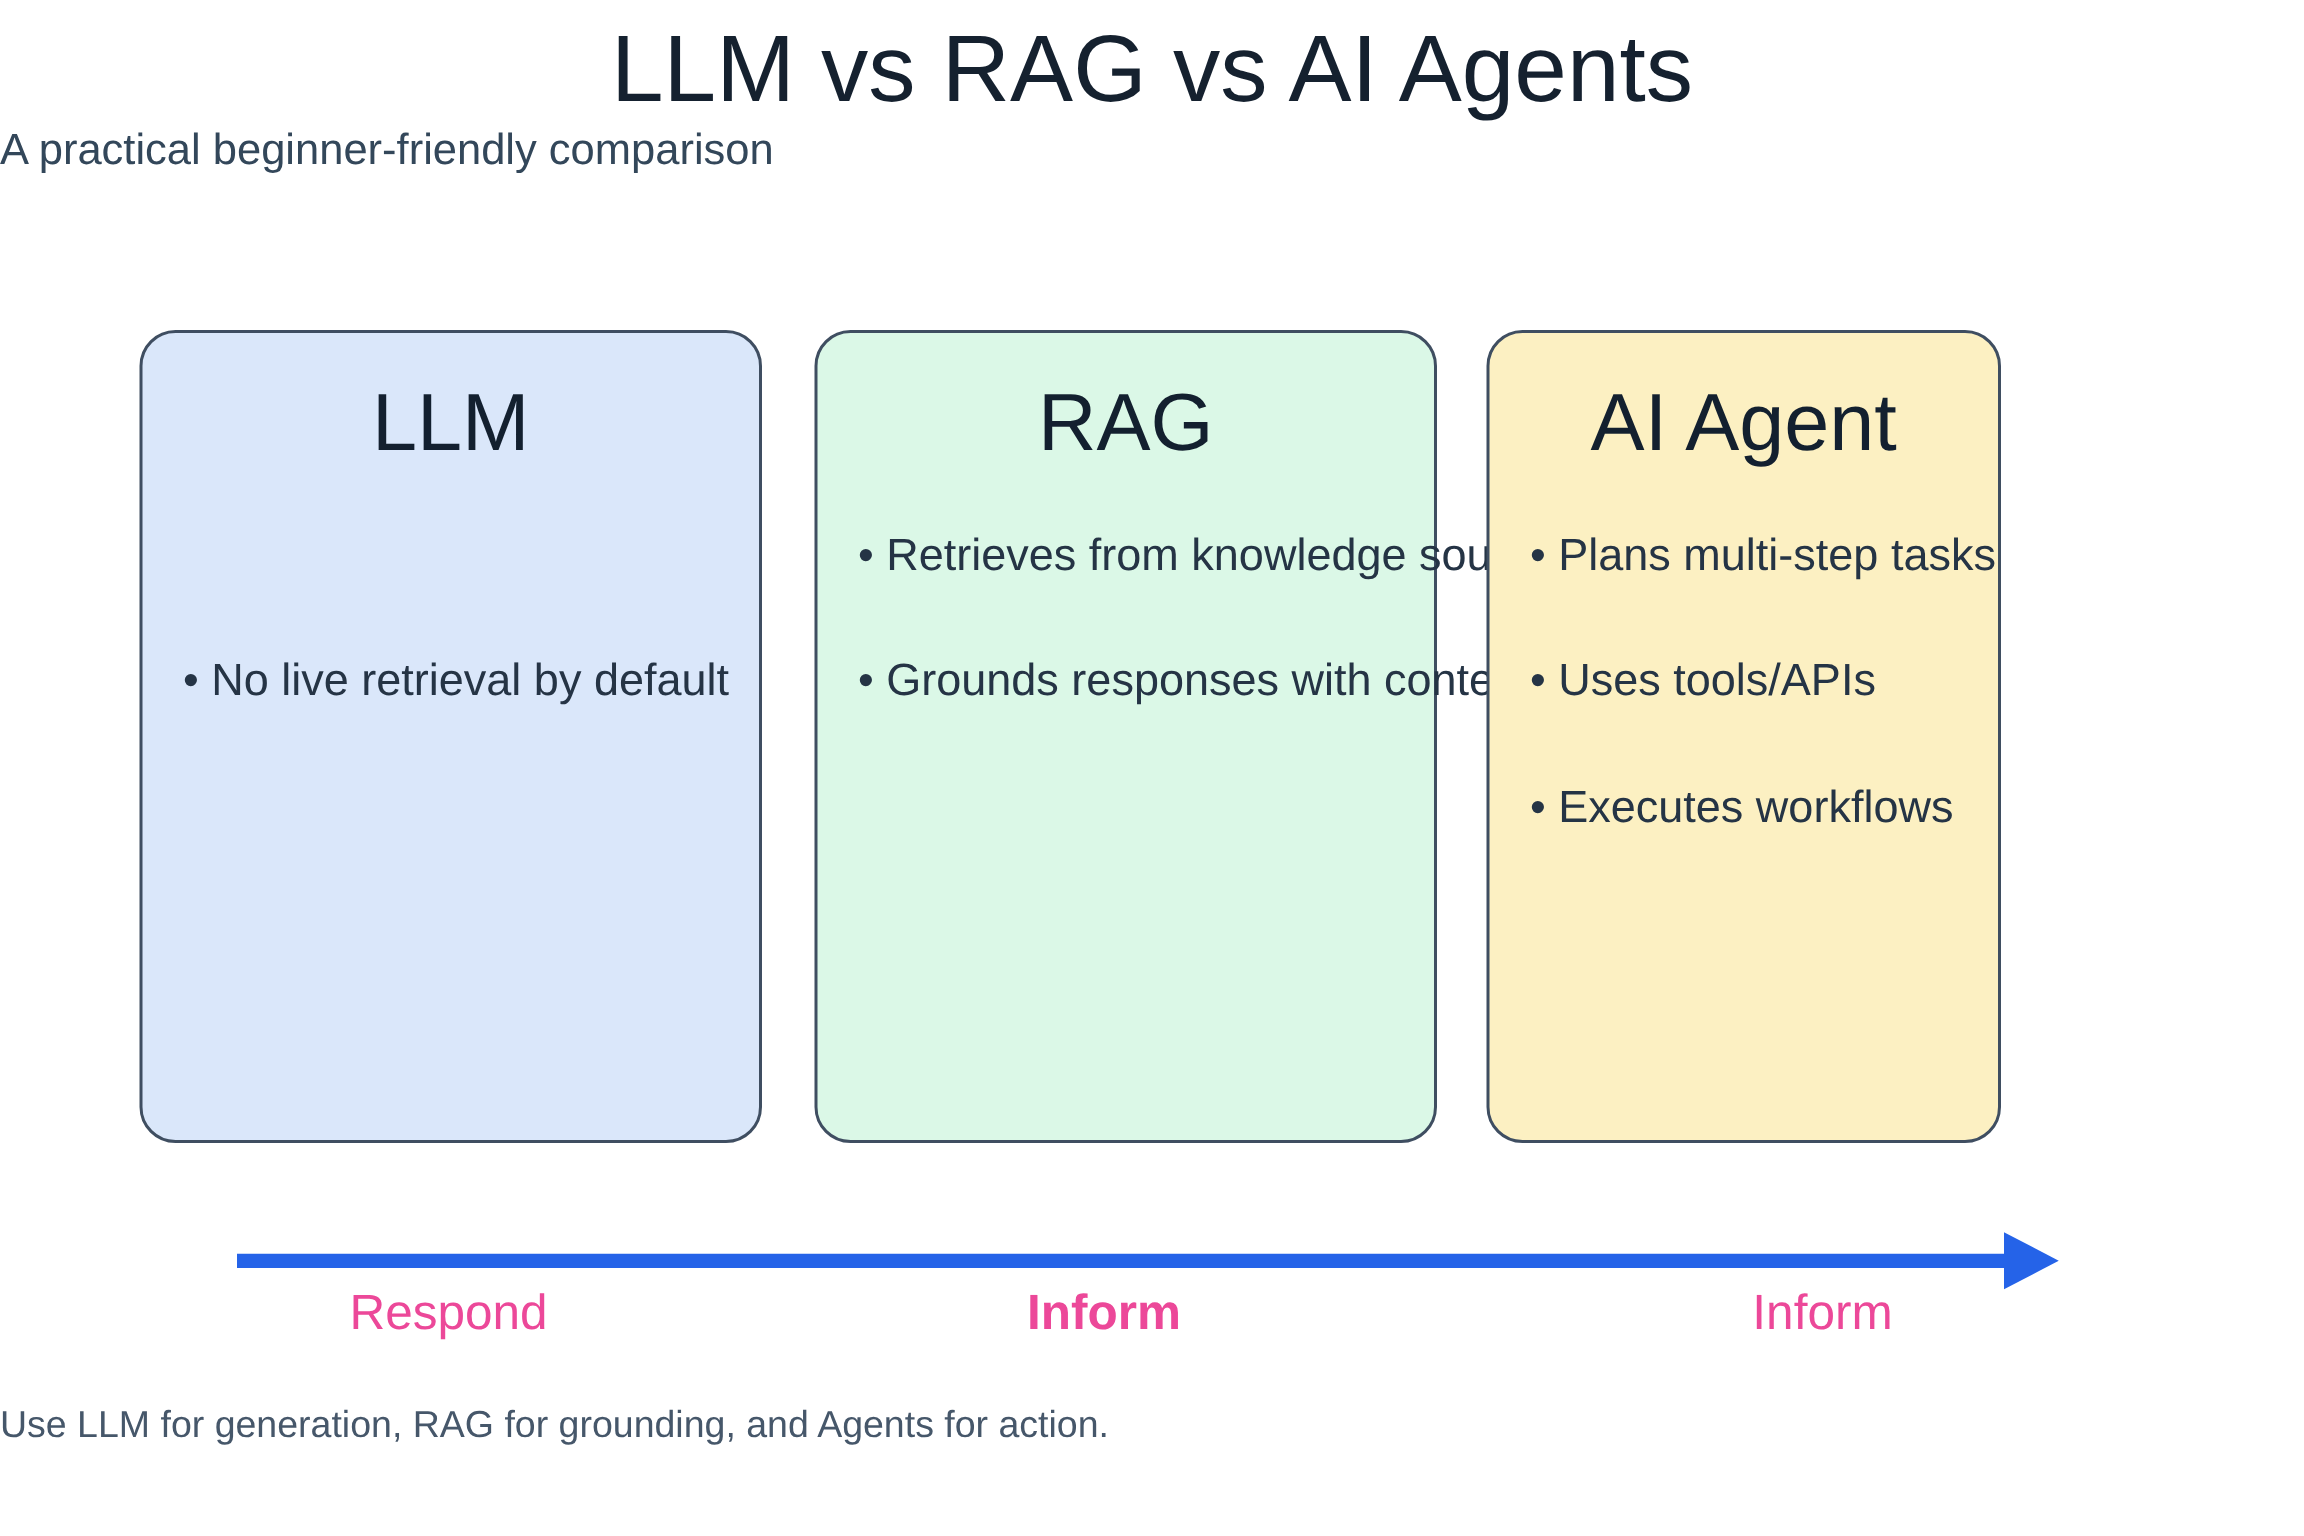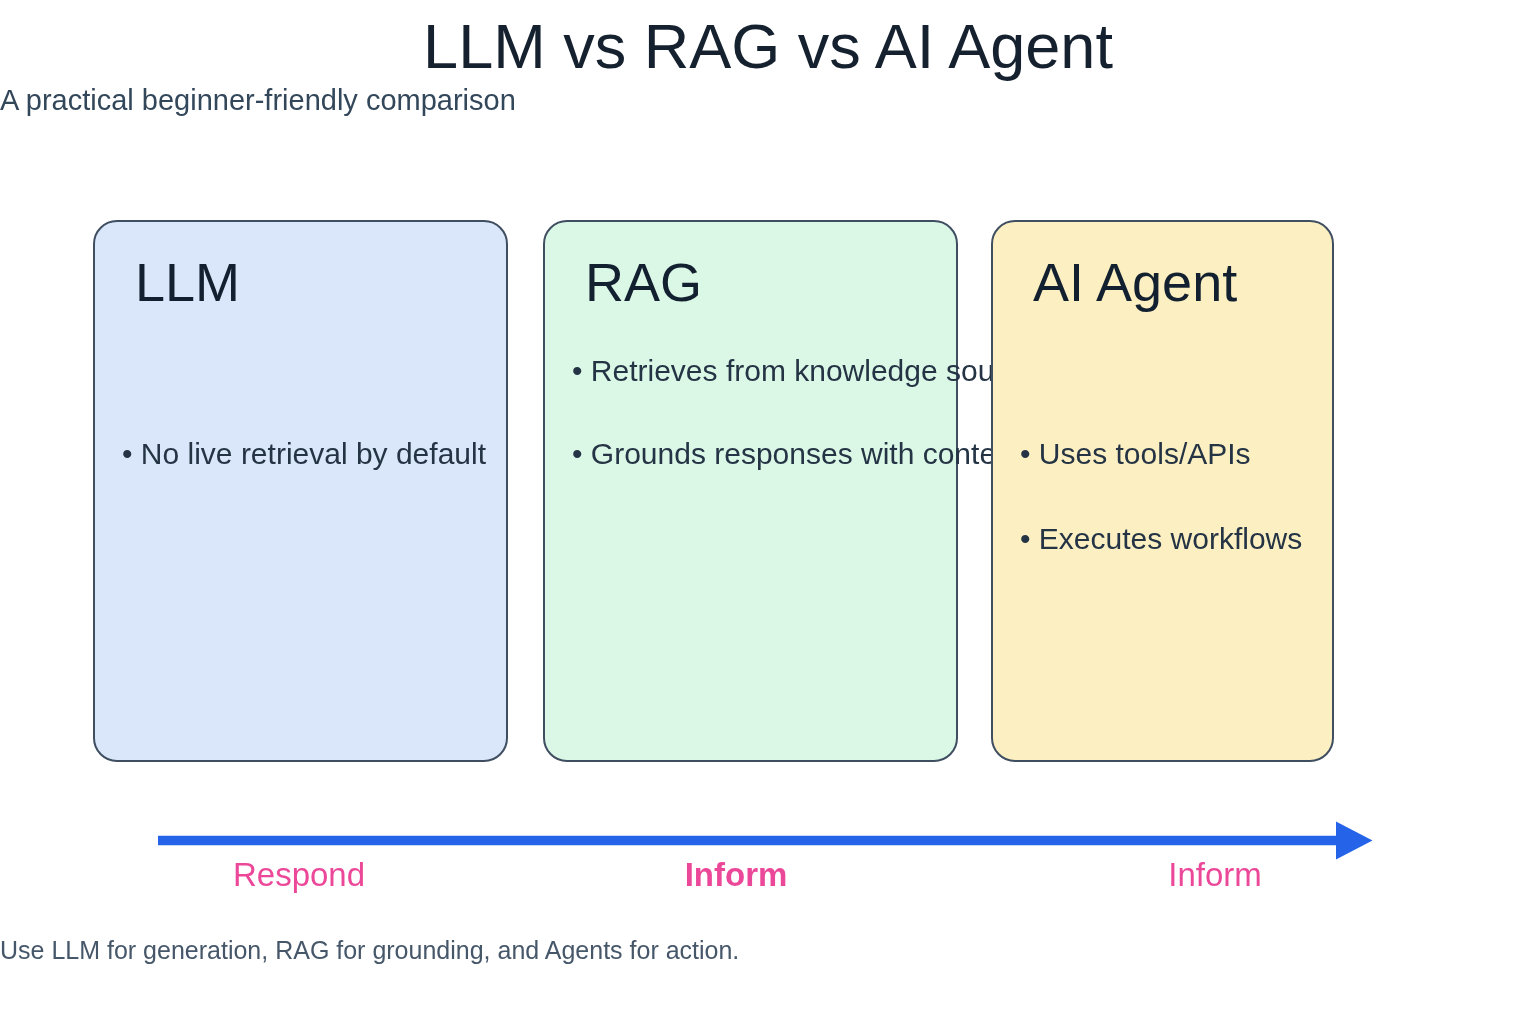--- a/index.html
+++ b/index.html
@@ -38,26 +38,25 @@
     border: 2.5px solid #3f4e61;
     border-radius: 24px;
     box-sizing: border-box;
   }
   .card-llm   { left: 93px;  z-index: 1; }
   .card-rag   { left: 543px; z-index: 2; }
   .card-agent { left: 991px; width: 343px; z-index: 3; }
   .card-title {
     position: absolute;
     top: 33px; left: 0; width: 100%;
-    text-align: left;
+    text-align: center;
     font-size: 54px;
     line-height: 1;
     color: #13202f;
     white-space: nowrap;
-    padding-left: 40px;
   }
   .bullet {
     position: absolute;
     left: 27px;
     font-size: 30px;
     line-height: 1;
     color: #253445;
     white-space: nowrap;
   }
   .bullet::before { content: "\2022\00a0"; }
@@ -92,36 +91,37 @@
     line-height: 1;
     color: #46576a;
     white-space: nowrap;
   }
 </style>
 </head>
 <body>
 
 <div class="canvas">
 
-  <div class="title">LLM vs RAG vs AI Agent</div>
+  <div class="title">LLM vs RAG vs AI Agents</div>
   <div class="subtitle">A practical beginner-friendly comparison</div>
 
   <div class="card card-llm" style="background: rgb(218, 231, 250);">
     <div class="card-title">LLM</div>
     <div class="bullet b2">No live retrieval by default</div>
   </div>
 
   <div class="card card-rag" style="background: rgb(219, 248, 231);">
     <div class="card-title">RAG</div>
     <div class="bullet b1">Retrieves from knowledge sources</div>
     <div class="bullet b2">Grounds responses with context</div>
   </div>
 
   <div class="card card-agent" style="background: rgb(252, 240, 194);">
     <div class="card-title">AI Agent</div>
+    <div class="bullet b1">Plans multi-step tasks</div>
     <div class="bullet b2">Uses tools/APIs</div>
     <div class="bullet b3">Executes workflows</div>
   </div>
 
   <svg class="arrow-svg" width="1536" height="1024" viewBox="0 0 1536 1024" aria-hidden="true">
     <line x1="158" y1="840.5" x2="1342" y2="840.5" stroke="#2563e8" stroke-width="9.5"></line>
     <polygon points="1336,821.5 1336,859.5 1372.5,840.5" fill="#2563e8"></polygon>
   </svg>
 
   <div class="axis-label label-respond">Respond</div>

